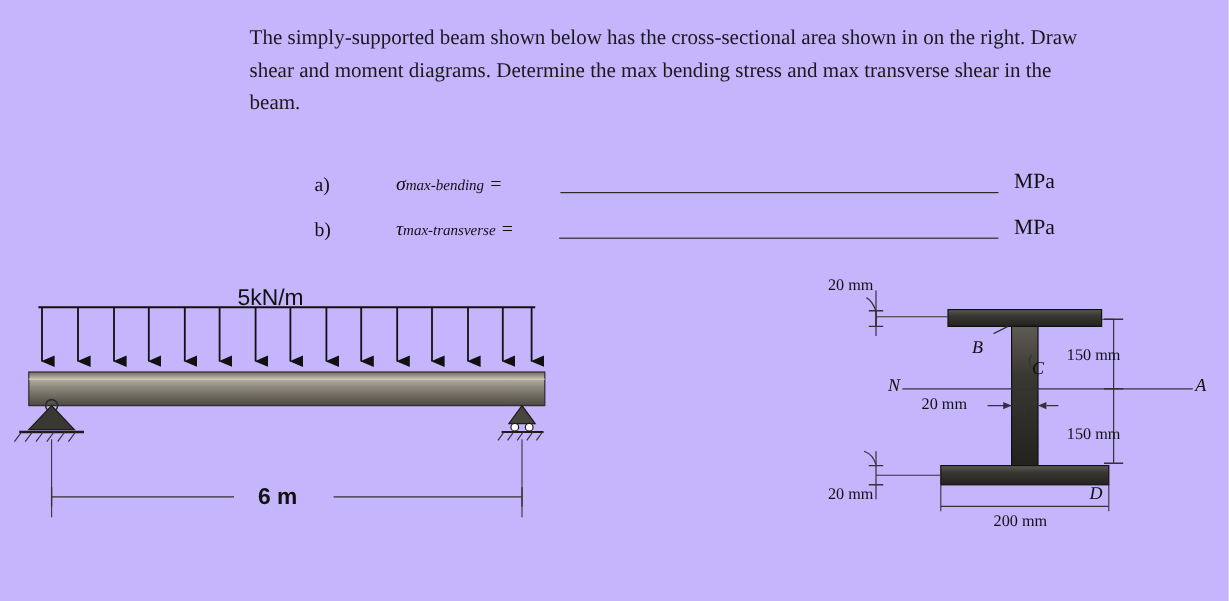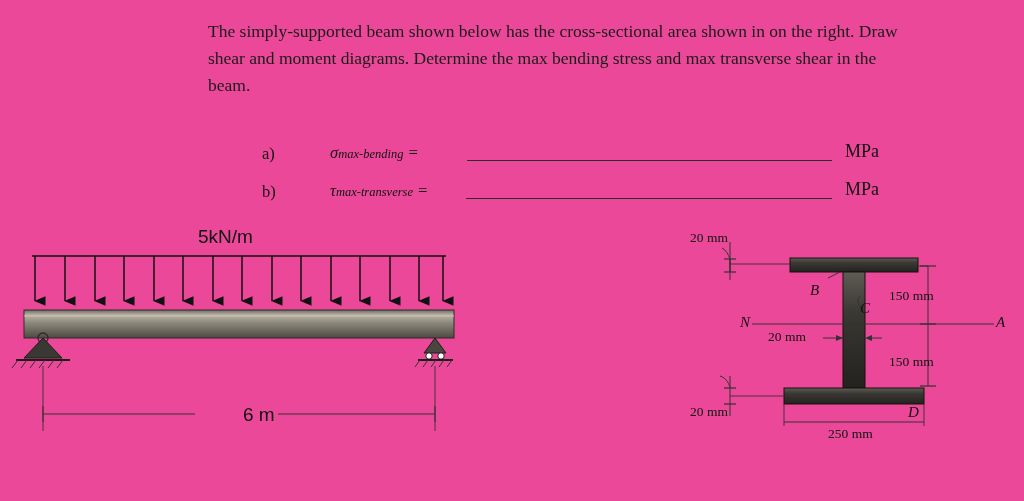--- a/index.html
+++ b/index.html
@@ -4,21 +4,21 @@
 <style>
   html, body {
     margin: 0;
     padding: 0;
     background: #ffffff;
   }
   #page {
     position: relative;
     width: 1024px;
     height: 501px;
-    background: #ec4899;
+    background: #c4b5fd;
     overflow: hidden;
     font-family: "Liberation Serif", serif;
     color: #111111;
   }
 
   
   .statement {
     position: absolute;
     left: 208px;
     top: 18px;
@@ -79,34 +79,33 @@
   #beam-figure {
     position: absolute;
     left: 10px;
     top: 226px;
     width: 480px;
     height: 250px;
   }
   .load-label {
     position: absolute;
     left: 188px;
-    top: 0px;
+    top: 12px;
     font-size: 19px;
     font-family: "Liberation Sans", sans-serif;
     color: #111;
   }
   .beam-dim {
     position: absolute;
     left: 205px;
     top: 178px;
     font-size: 19px;
     font-family: "Liberation Sans", sans-serif;
-    font-weight: normal;
+    font-weight: bold;
     color: #111;
-    margin-left: 28px;
   }
 
   
   #section-figure {
     position: absolute;
     left: 660px;
     top: 226px;
     width: 360px;
     height: 250px;
   }
@@ -234,21 +233,21 @@
     <div class="sec-txt" style="left:30px; top:4px;">20 mm</div>
 
     <div class="sec-txt" style="left:30px; top:178px;">20 mm</div>
 
     <div class="sec-txt" style="left:108px; top:103px;">20 mm</div>
 
     <div class="sec-txt" style="left:229px; top:62px;">150 mm</div>
 
     <div class="sec-txt" style="left:229px; top:128px;">150 mm</div>
 
-    <div class="sec-txt" style="left:168px; top:200px;">250 mm</div>
+    <div class="sec-txt" style="left:168px; top:200px;">200 mm</div>
 
     <div class="sec-txt ital" style="left:150px; top:56px;">B</div>
     <div class="sec-txt ital" style="left:200px; top:74px;">C</div>
     <div class="sec-txt ital" style="left:80px; top:88px;">N</div>
     <div class="sec-txt ital" style="left:336px; top:88px;">A</div>
     <div class="sec-txt ital" style="left:248px; top:178px;">D</div>
 
     <svg width="360" height="250" viewBox="0 0 360 250">
       <defs>
         <linearGradient id="flangegrad" x1="0" y1="0" x2="0" y2="1">

